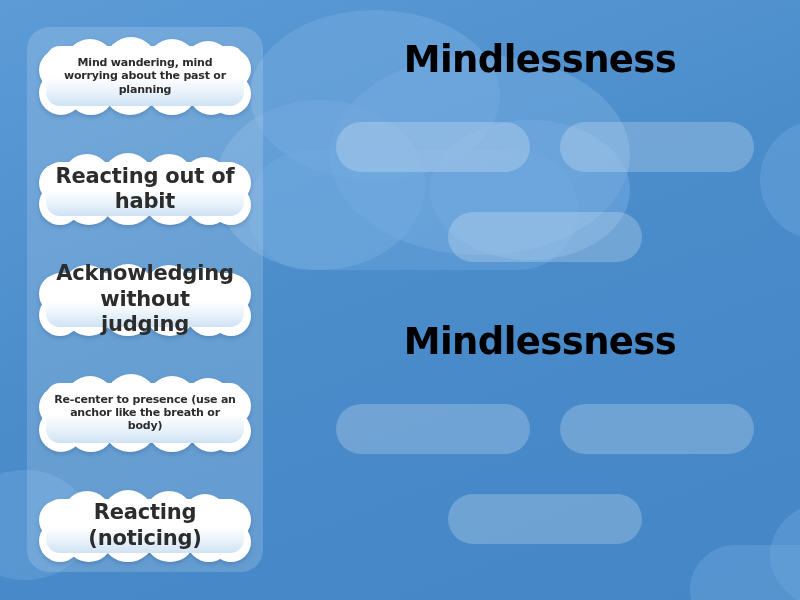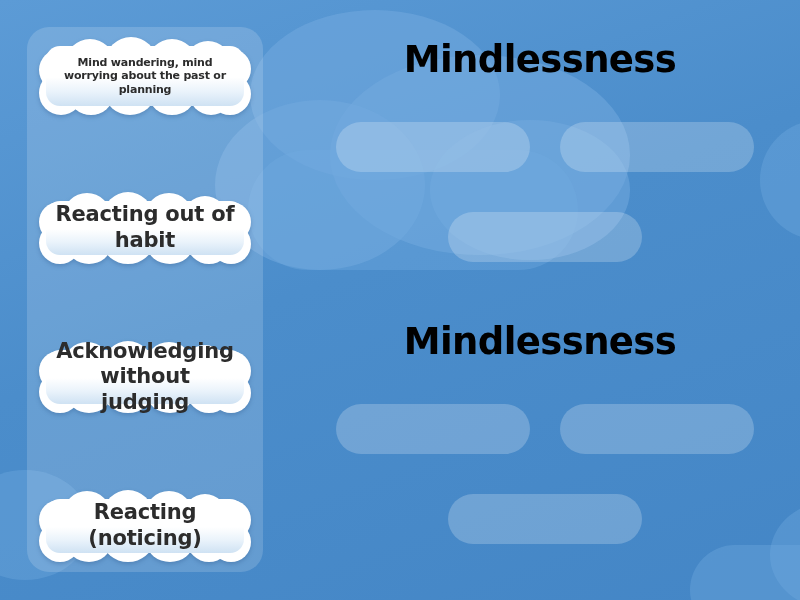--- a/index.html
+++ b/index.html
@@ -203,20 +203,38 @@
           <i style="left:28px;top:34px;width:44px;height:38px;"></i>
           <i style="left:64px;top:30px;width:50px;height:42px;"></i>
           <i style="left:108px;top:34px;width:46px;height:38px;"></i>
           <i style="left:148px;top:30px;width:44px;height:42px;"></i>
           <i style="left:172px;top:32px;width:40px;height:40px;"></i>
         </div>
         <div class="body"></div>
         <div class="label">Acknowledging without judging</div>
       </div>
 
+      <div class="cloud-card h-small">
+        <div class="bumps">
+          <i style="left:0px;top:12px;width:42px;height:42px;"></i>
+          <i style="left:26px;top:2px;width:50px;height:50px;"></i>
+          <i style="left:66px;top:0px;width:52px;height:52px;"></i>
+          <i style="left:108px;top:2px;width:50px;height:50px;"></i>
+          <i style="left:146px;top:4px;width:46px;height:46px;"></i>
+          <i style="left:172px;top:12px;width:40px;height:40px;"></i>
+          <i style="left:0px;top:34px;width:44px;height:44px;"></i>
+          <i style="left:30px;top:38px;width:44px;height:40px;"></i>
+          <i style="left:66px;top:34px;width:50px;height:44px;"></i>
+          <i style="left:110px;top:38px;width:46px;height:40px;"></i>
+          <i style="left:150px;top:34px;width:44px;height:44px;"></i>
+          <i style="left:170px;top:36px;width:42px;height:42px;"></i>
+        </div>
+        <div class="body"></div>
+        <div class="label">Re-center to presence (use an anchor like the breath or body)</div>
+      </div>
 
       <div class="cloud-card h-big">
         <div class="bumps">
           <i style="left:0px;top:10px;width:40px;height:40px;"></i>
           <i style="left:24px;top:1px;width:48px;height:48px;"></i>
           <i style="left:64px;top:0px;width:50px;height:50px;"></i>
           <i style="left:106px;top:1px;width:48px;height:48px;"></i>
           <i style="left:144px;top:4px;width:44px;height:44px;"></i>
           <i style="left:172px;top:10px;width:40px;height:40px;"></i>
           <i style="left:0px;top:30px;width:42px;height:42px;"></i>

